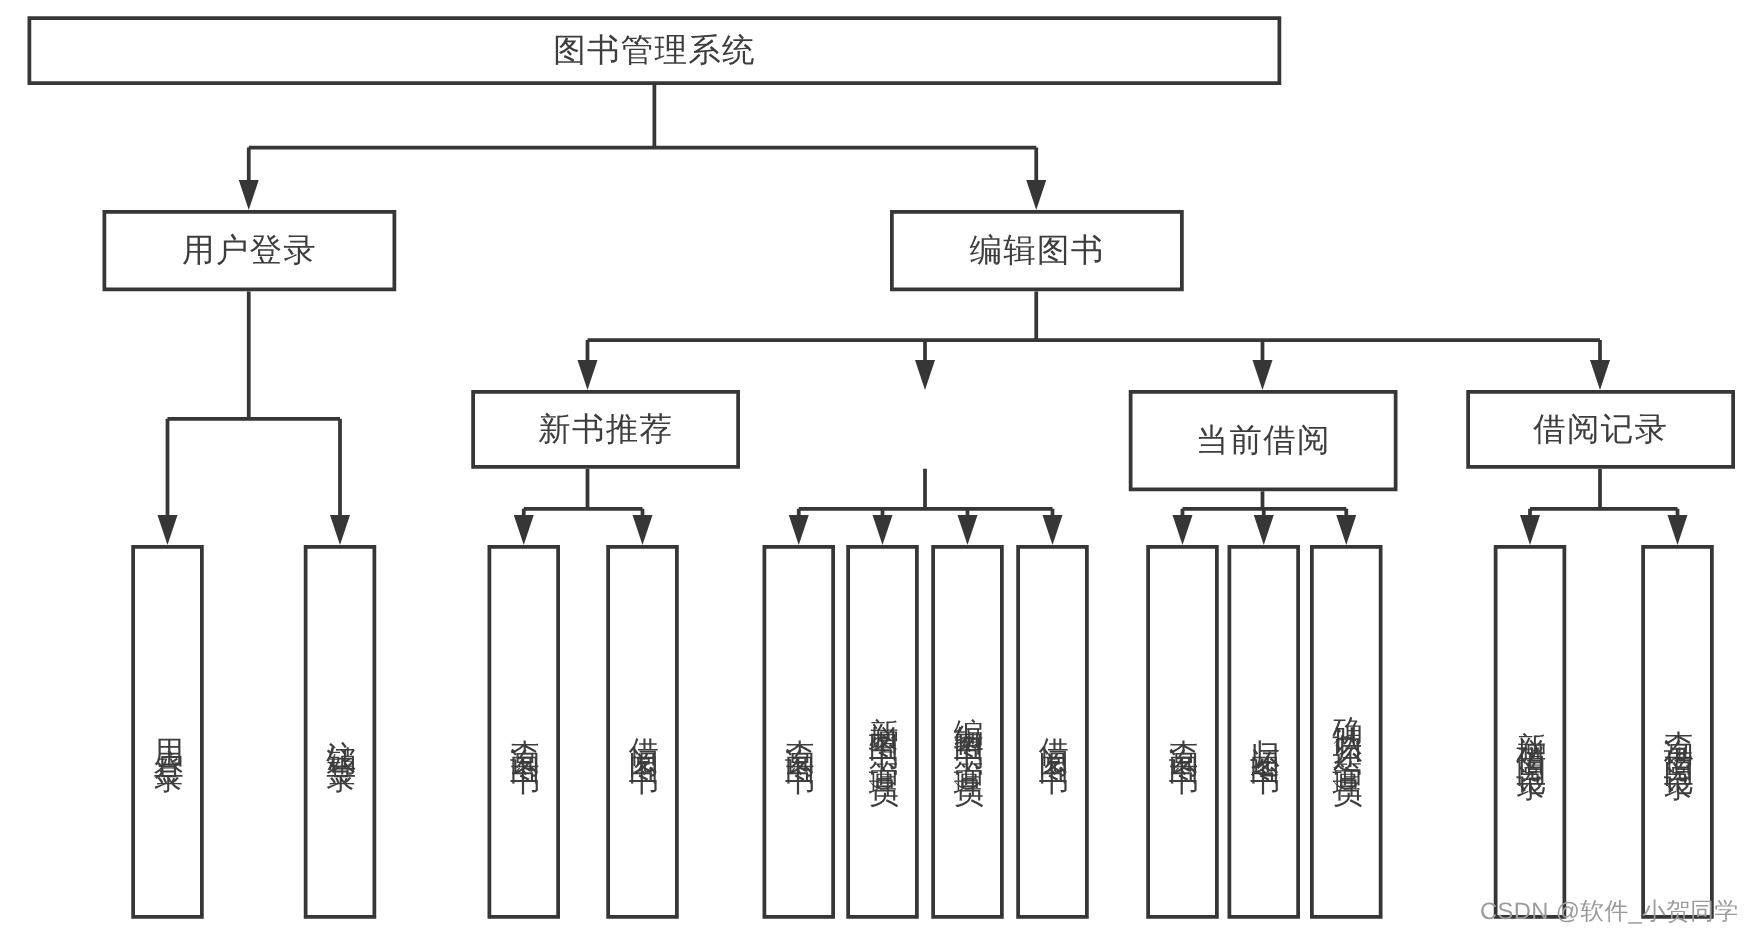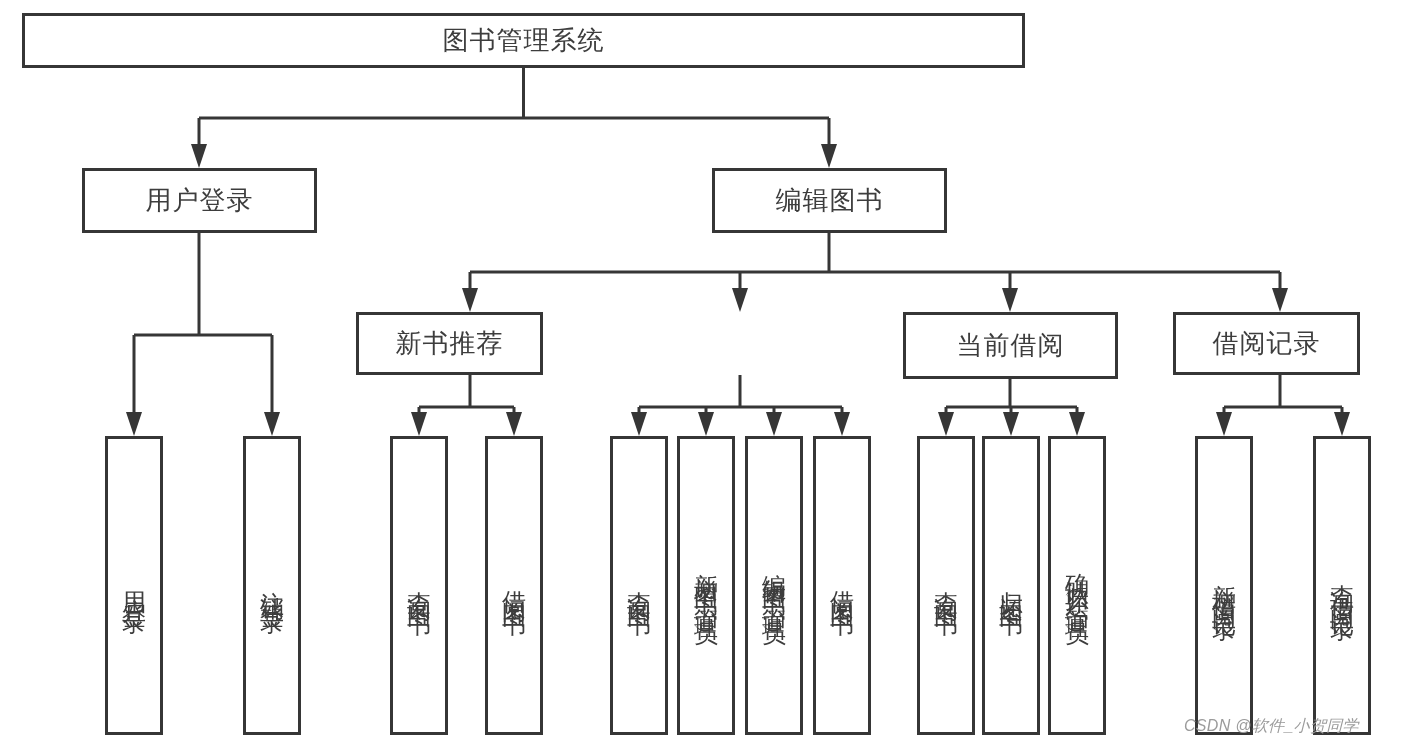--- a/index.html
+++ b/index.html
@@ -40,26 +40,25 @@
     writing-mode: vertical-rl;
     text-orientation: mixed;
     font-size: 24px;
     letter-spacing: 7px;
     line-height: 1;
   }
   #watermark {
     position: absolute;
     left: 1184px;
     top: 716px;
-    font-size: 16px;
+    font-size: 19px;
     color: var(--watermark, #9b9b9b);
     white-space: nowrap;
     z-index: 5;
     letter-spacing: 0.3px;
-    font-style: italic;
   }
 </style>
 </head>
 <body>
 
 <div id="stage">
 
   <svg class="connectors" width="1405" height="747" viewBox="0 0 1405 747">
     <path class="ln" d="
       M523.5 68 V118 M199 118 H829 M199 118 V146 M829 118 V146
@@ -96,27 +95,27 @@
     <span>图书管理系统</span>
   </div>
 
   <div class="box" style="left:82px;top:168px;width:235px;height:65px">
     <span>用户登录</span>
   </div>
   <div class="box" style="left:712px;top:168px;width:235px;height:65px">
     <span>编辑图书</span>
   </div>
 
-  <div class="box" style="left:356px;top:312px;width:187px;height:63px">
+  <div class="box" style="left:377px;top:312px;width:215px;height:63px">
     <span>新书推荐</span>
   </div>
-  <div class="box" style="left:903px;top:312px;width:215px;height:67px">
+  <div class="box" style="left:903px;top:312px;width:215px;height:81px">
     <span>当前借阅</span>
   </div>
-  <div class="box" style="left:1173px;top:312px;width:187px;height:63px">
+  <div class="box" style="left:1173px;top:312px;width:215px;height:63px">
     <span>借阅记录</span>
   </div>
 
   <div class="box leaf" style="left:105px;top:436px">
     <span class="v">用户登录</span>
   </div>
   <div class="box leaf" style="left:243px;top:436px">
     <span class="v">注销登录</span>
   </div>
   <div class="box leaf" style="left:390px;top:436px">

